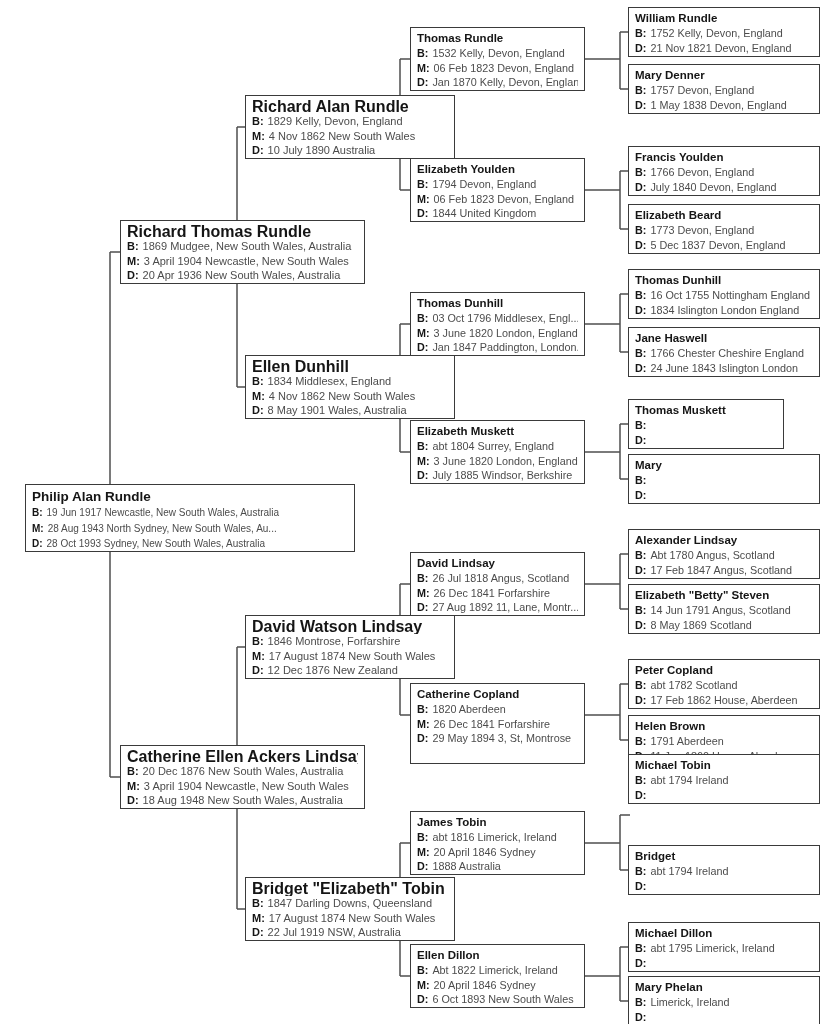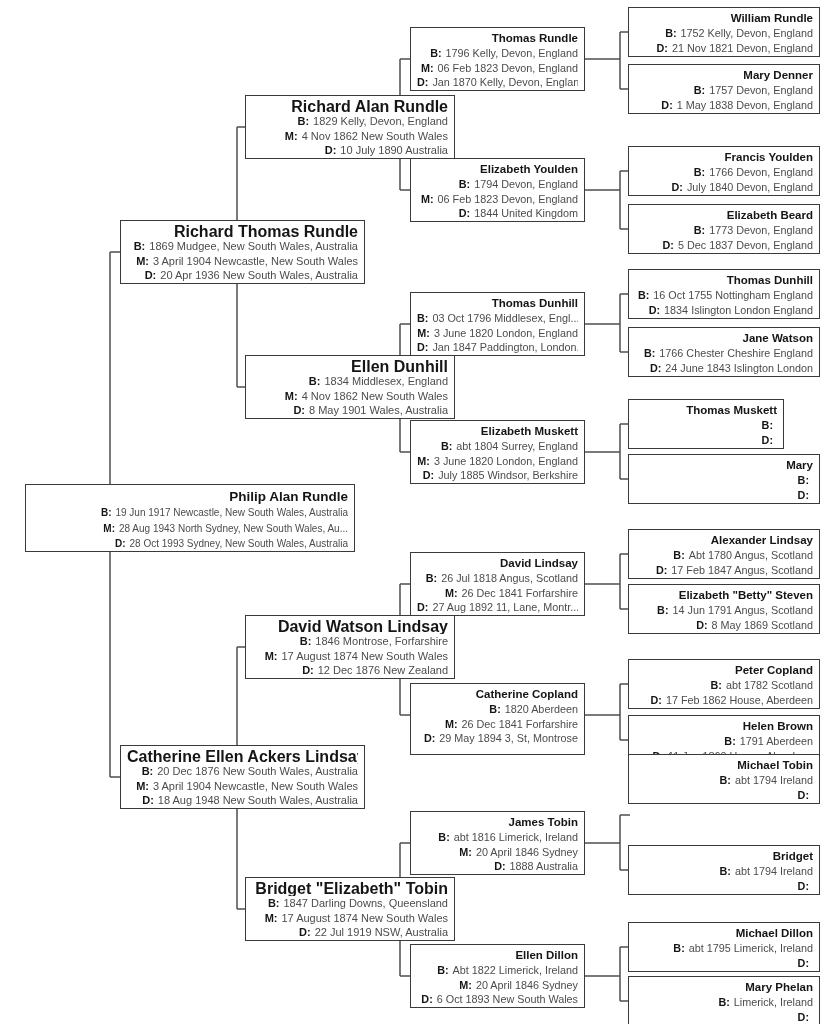--- a/index.html
+++ b/index.html
@@ -1,20 +1,20 @@
 <!DOCTYPE html>
 <html><head>
 <meta charset="utf-8">
 <style>
   * { margin:0; padding:0; box-sizing:border-box; }
   html,body { background:#ffffff; }
   body { font-family:"Liberation Sans", sans-serif; }
   #chart { position:relative; width:834px; height:1024px; background:#fff; overflow:hidden; }
   #wires { position:absolute; left:0; top:0; width:834px; height:1024px; z-index:0; }
-  .box { position:absolute; background:#fff; border:1.5px solid #3a3a3a; z-index:1; padding:3px 6px 2px 6px; cursor:default;text-align:right; }
+  .box { position:absolute; background:#fff; border:1.5px solid #3a3a3a; z-index:1; padding:3px 6px 2px 6px; cursor:default; }
   .nm { font-weight:bold; color:#151515; font-size:16px; line-height:15px; white-space:nowrap; overflow:hidden; }
   .ln { font-size:11px; color:#4c4c4c; line-height:14.5px; white-space:nowrap; overflow:hidden; }
   .lb { font-weight:bold; color:#151515; margin-right:4px; }
   .g1 .nm { font-size:13.5px; line-height:17px; }
   .g1 .ln { font-size:10px; line-height:15.5px; }
   .g4 .nm, .g5 .nm { font-size:11.5px; line-height:15px; }
   .g4 .ln, .g5 .ln { font-size:10.8px; line-height:14.5px; }
 </style>
 </head>
 <body>
@@ -84,21 +84,21 @@
 
   <div class="box g3" style="left:245px;top:877px;width:210px;height:64px">
     <div class="nm">Bridget "Elizabeth" Tobin</div>
     <div class="ln"><span class="lb">B:</span><span>1847 Darling Downs, Queensland</span></div>
     <div class="ln"><span class="lb">M:</span><span>17 August 1874 New South Wales</span></div>
     <div class="ln"><span class="lb">D:</span><span>22 Jul 1919 NSW, Australia</span></div>
   </div>
 
   <div class="box g4" style="left:410px;top:27px;width:175px;height:64px">
     <div class="nm">Thomas Rundle</div>
-    <div class="ln"><span class="lb">B:</span><span>1796 Kelly, Devon, England</span></div>
+    <div class="ln"><span class="lb">B:</span><span>1532 Kelly, Devon, England</span></div>
     <div class="ln"><span class="lb">M:</span><span>06 Feb 1823 Devon, England</span></div>
     <div class="ln"><span class="lb">D:</span><span>Jan 1870 Kelly, Devon, England</span></div>
   </div>
 
   <div class="box g4" style="left:410px;top:158px;width:175px;height:64px">
     <div class="nm">Elizabeth Youlden</div>
     <div class="ln"><span class="lb">B:</span><span>1794 Devon, England</span></div>
     <div class="ln"><span class="lb">M:</span><span>06 Feb 1823 Devon, England</span></div>
     <div class="ln"><span class="lb">D:</span><span>1844 United Kingdom</span></div>
   </div>
@@ -117,21 +117,21 @@
     <div class="ln"><span class="lb">D:</span><span>July 1885 Windsor, Berkshire</span></div>
   </div>
 
   <div class="box g4" style="left:410px;top:552px;width:175px;height:64px">
     <div class="nm">David Lindsay</div>
     <div class="ln"><span class="lb">B:</span><span>26 Jul 1818 Angus, Scotland</span></div>
     <div class="ln"><span class="lb">M:</span><span>26 Dec 1841 Forfarshire</span></div>
     <div class="ln"><span class="lb">D:</span><span>27 Aug 1892 11, Lane, Montr...</span></div>
   </div>
 
-  <div class="box g4" style="left:410px;top:683px;width:175px;height:72px">
+  <div class="box g4" style="left:410px;top:683px;width:175px;height:81px">
     <div class="nm">Catherine Copland</div>
     <div class="ln"><span class="lb">B:</span><span>1820 Aberdeen</span></div>
     <div class="ln"><span class="lb">M:</span><span>26 Dec 1841 Forfarshire</span></div>
     <div class="ln"><span class="lb">D:</span><span>29 May 1894 3, St, Montrose</span></div>
   </div>
 
   <div class="box g4" style="left:410px;top:811px;width:175px;height:64px">
     <div class="nm">James Tobin</div>
     <div class="ln"><span class="lb">B:</span><span>abt 1816 Limerick, Ireland</span></div>
     <div class="ln"><span class="lb">M:</span><span>20 April 1846 Sydney</span></div>
@@ -169,21 +169,21 @@
     <div class="ln"><span class="lb">D:</span><span>5 Dec 1837 Devon, England</span></div>
   </div>
 
   <div class="box g5" style="left:628px;top:269px;width:192px;height:50px">
     <div class="nm">Thomas Dunhill</div>
     <div class="ln"><span class="lb">B:</span><span>16 Oct 1755 Nottingham England</span></div>
     <div class="ln"><span class="lb">D:</span><span>1834 Islington London England</span></div>
   </div>
 
   <div class="box g5" style="left:628px;top:327px;width:192px;height:50px">
-    <div class="nm">Jane Watson</div>
+    <div class="nm">Jane Haswell</div>
     <div class="ln"><span class="lb">B:</span><span>1766 Chester Cheshire England</span></div>
     <div class="ln"><span class="lb">D:</span><span>24 June 1843 Islington London</span></div>
   </div>
 
   <div class="box g5" style="left:628px;top:399px;width:156px;height:50px">
     <div class="nm">Thomas Muskett</div>
     <div class="ln"><span class="lb">B:</span><span></span></div>
     <div class="ln"><span class="lb">D:</span><span></span></div>
   </div>
 

